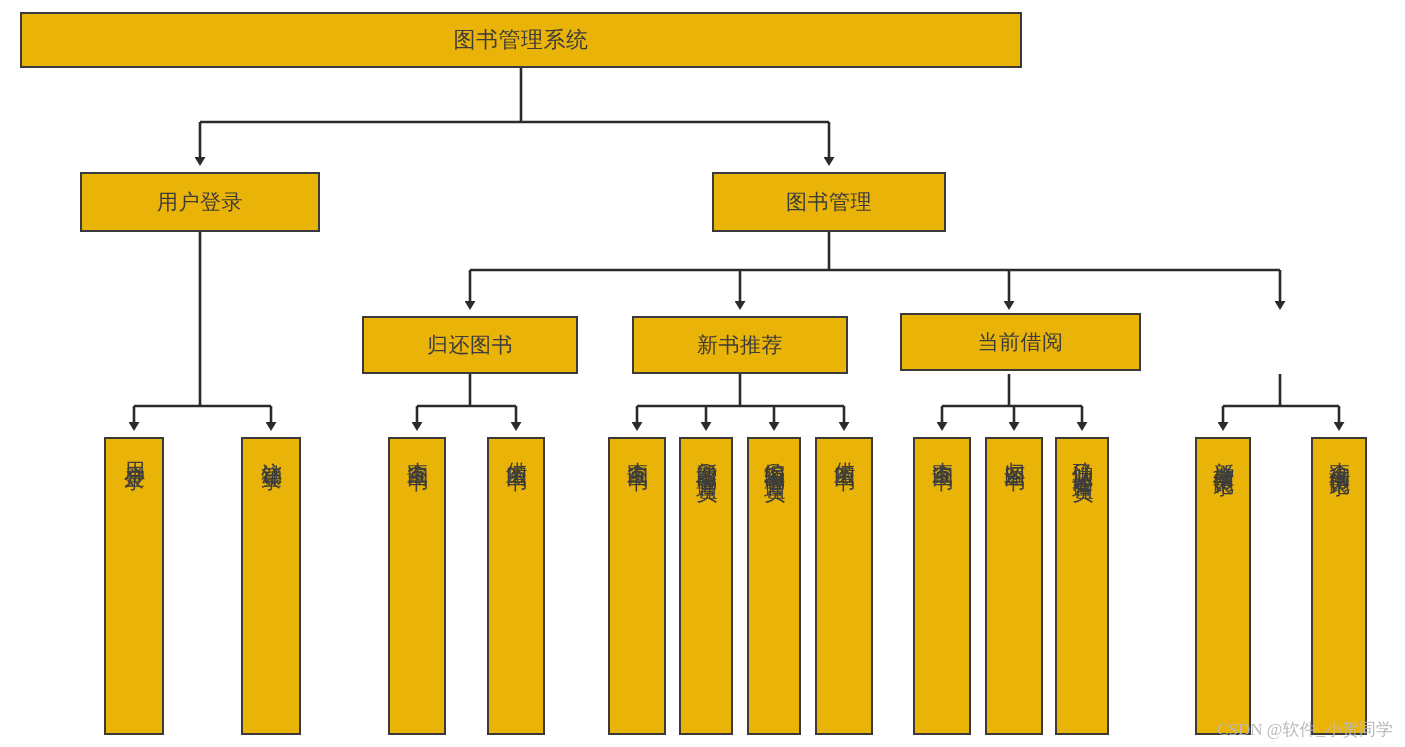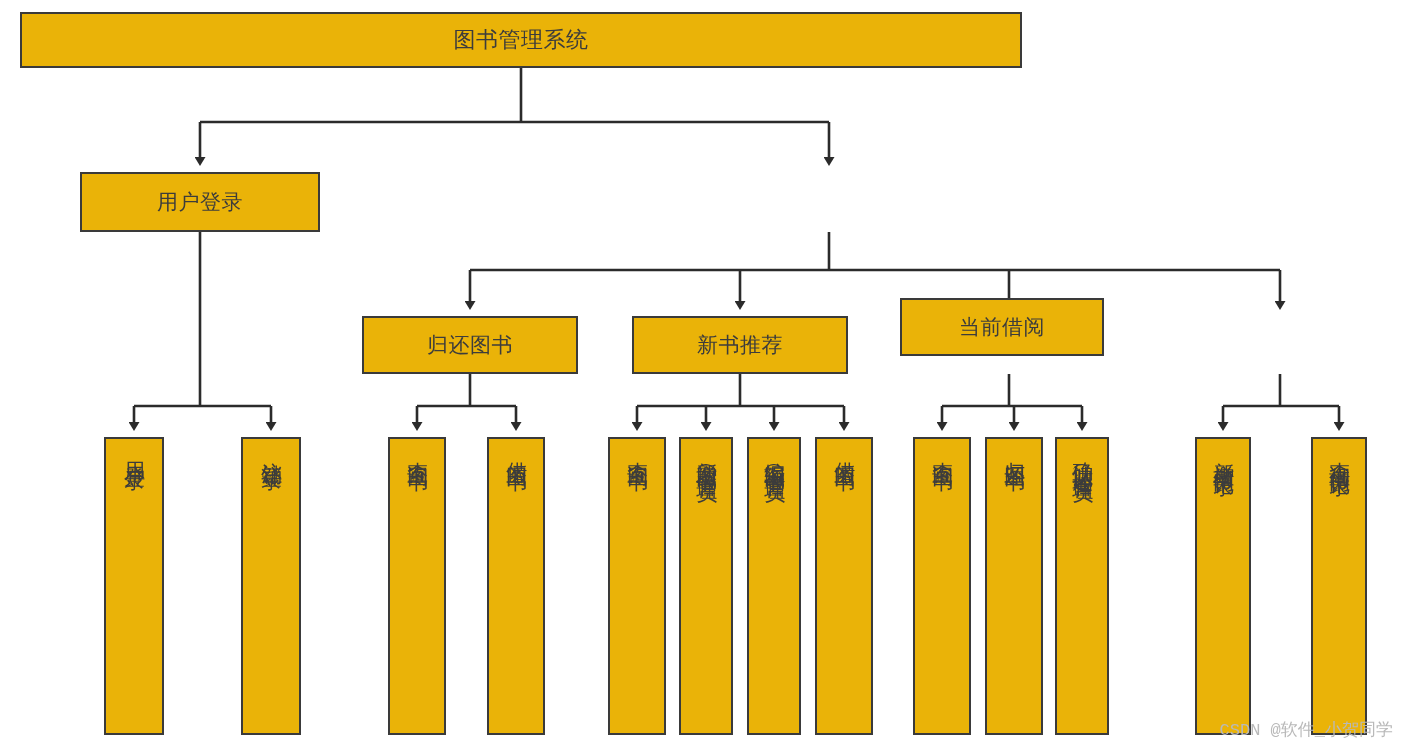--- a/index.html
+++ b/index.html
@@ -66,21 +66,21 @@
     white-space: nowrap;
   }
   #watermark {
     position: absolute;
     right: 12px;
     bottom: 6px;
     font-size: 17px;
     color: #b9b9b9;
     white-space: nowrap;
     z-index: 5;
-    font-family: Liberation Mono, monospace;
+    font-family: Liberation Serif, serif;
   }
 </style>
 </head>
 <body>
 
 <div id="canvas">
 
   <svg id="edges" viewBox="0 0 1405 747" xmlns="http://www.w3.org/2000/svg">
     <defs>
       <marker id="arrow" markerWidth="9" markerHeight="11" refX="1" refY="5.5" orient="auto" markerUnits="userSpaceOnUse">
@@ -134,28 +134,31 @@
     </g>
   </svg>
 
   <div class="node horiz title" style="left:20px; top:12px; width:1002px; height:56px;">
     <span class="lbl">图书管理系统</span>
   </div>
 
   <div class="node horiz" style="left:80px; top:172px; width:240px; height:60px;">
     <span class="lbl">用户登录</span>
   </div>
+  <div class="node horiz" style="left:712px; top:172px; width:234px; height:60px;">
+    <span class="lbl">图书管理</span>
+  </div>
 
   <div class="node horiz" style="left:362px; top:316px; width:216px; height:58px;">
     <span class="lbl">归还图书</span>
   </div>
   <div class="node horiz" style="left:632px; top:316px; width:216px; height:58px;">
     <span class="lbl">新书推荐</span>
   </div>
-  <div class="node horiz" style="left:900px; top:298px; width:204px; height:58px;">
+  <div class="node horiz" style="left:900px; top:313px; width:241px; height:58px;">
     <span class="lbl">当前借阅</span>
   </div>
 
   <div class="node vert" style="left:104px; top:437px; width:60px; height:298px;">
     <span class="lbl">用户登录</span>
   </div>
   <div class="node vert" style="left:241px; top:437px; width:60px; height:298px;">
     <span class="lbl">注销登录</span>
   </div>
 

